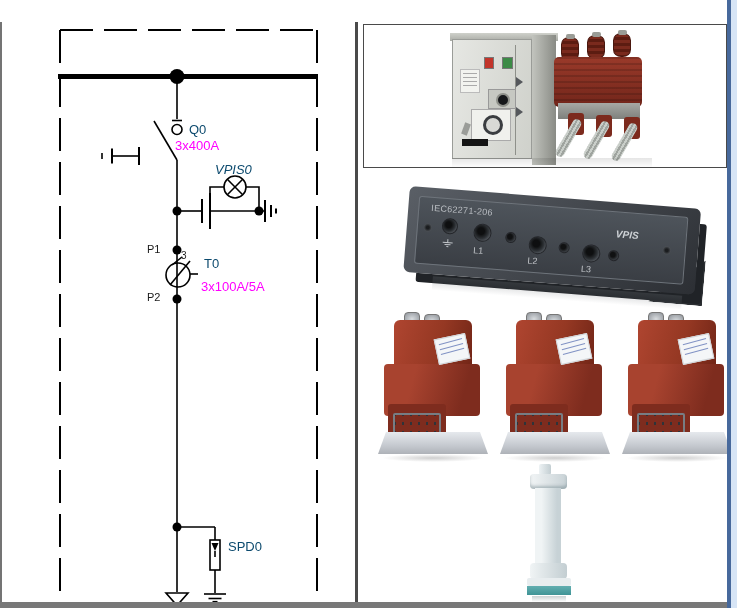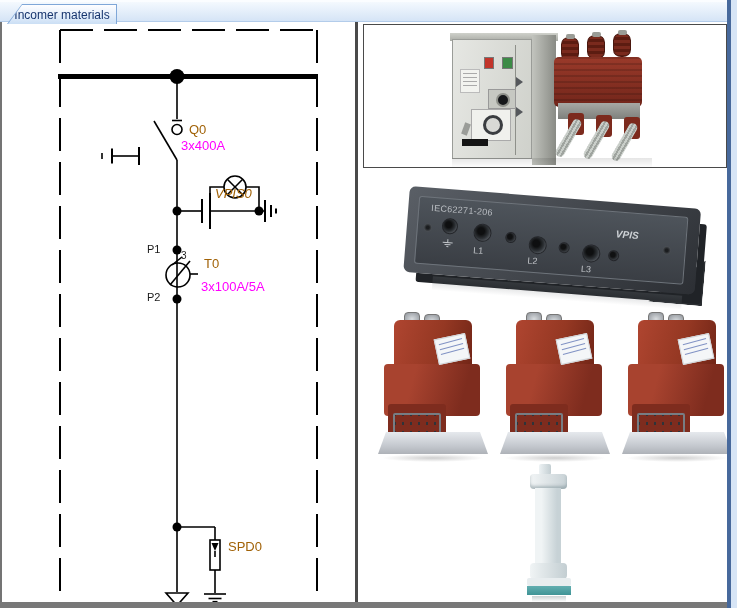--- a/index.html
+++ b/index.html
@@ -16,24 +16,24 @@
     display:flex;align-items:center;justify-content:center;
     color:#17356E;font-size:12px;}
   .content{position:absolute;left:2px;top:22px;width:725px;height:580px;background:#ffffff;}
   .pane-divider{position:absolute;left:355px;top:22px;width:3px;height:580px;background:#4A4A4A;}
   .left-border{position:absolute;left:0;top:22px;width:2px;height:586px;background:#747474;}
   .bottom-bar{position:absolute;left:0;top:602px;width:731px;height:6px;background:#787878;}
   .right-border-dark{position:absolute;left:727px;top:0;width:4px;height:608px;background:#47699C;}
   .right-border-light{position:absolute;left:731px;top:0;width:6px;height:608px;background:#D7E5F6;}
   
   .lbl{position:absolute;font-size:13px;line-height:1;white-space:nowrap;}
-  .lbl.red{color:#a16207;}
+  .lbl.red{color:#0c4a6e;}
   .lbl.mag{color:#FF00FF;}
   .lbl.blk{color:#1A1A1A;font-size:11px;}
-  .lbl.it{font-style:italic;margin-top:24px;}
+  .lbl.it{font-style:italic;}
   .lbl.sm{font-size:10px;}
   svg.diagram{position:absolute;left:0;top:0;}
   
   .photo{position:absolute;}
   .breaker-frame{left:363px;top:24px;width:364px;height:144px;box-sizing:border-box;
     border:1px solid #4a4a4a;background:#fff;overflow:hidden;}
   .bk{position:absolute;}
   .bk-cabinet{left:88px;top:14px;width:80px;height:120px;background:linear-gradient(100deg,#E6E7E3,#CFD1CB);border:1px solid #9A9C98;box-sizing:border-box;}
   .bk-cab-top{left:86px;top:8px;width:108px;height:8px;background:linear-gradient(#CFD1CB,#A9ABA5);}
   .bk-accent{left:151px;top:20px;width:1px;height:110px;background:#8E908A;}
@@ -179,21 +179,21 @@
       <line x1="204" y1="594" x2="226" y2="594"></line>
       <line x1="208.5" y1="598.5" x2="221.5" y2="598.5"></line>
       <line x1="212.5" y1="601.5" x2="217.5" y2="601.5" stroke-width="1.2"></line>
     </g>
     <g>
       <path d="M166,593 H188 L177,605.5 Z" fill="#fff"></path>
     </g>
   </svg>
 
   <div class="lbl red" style="left:189px;top:123px">Q0</div>
-  <div class="lbl mag" style="left:181px;top:139px">3x400A</div>
+  <div class="lbl mag" style="left:175px;top:139px">3x400A</div>
   <div class="lbl red it" style="left:215px;top:163px">VPIS0</div>
   <div class="lbl blk" style="left:147px;top:244px">P1</div>
   <div class="lbl blk sm" style="left:181px;top:251px">3</div>
   <div class="lbl red" style="left:204px;top:257px">T0</div>
   <div class="lbl mag" style="left:201px;top:280px">3x100A/5A</div>
   <div class="lbl blk" style="left:147px;top:292px">P2</div>
   <div class="lbl red" style="left:228px;top:540px">SPD0</div>
 
   <div class="photo breaker-frame">
     <div class="bk bk-cab-top"></div>
@@ -315,24 +315,17 @@
     <div class="ar ar-stub"></div>
     <div class="ar ar-collar"></div>
     <div class="ar ar-shaft"></div>
     <div class="ar ar-foot"></div>
     <div class="ar ar-plate"></div>
     <div class="ar ar-teal"></div>
     <div class="ar ar-reflect"></div>
   </div>
 
   <div class="pane-divider"></div>
-  <div class="top-band">
-    <div class="tab">
-      <div class="tab-inner">
-        <span>Incomer materials</span>
-      </div>
-    </div>
-  </div>
   <div class="left-border"></div>
   <div class="bottom-bar"></div>
   <div class="right-border-dark"></div>
   <div class="right-border-light"></div>
 </div>
 
 </body></html>

